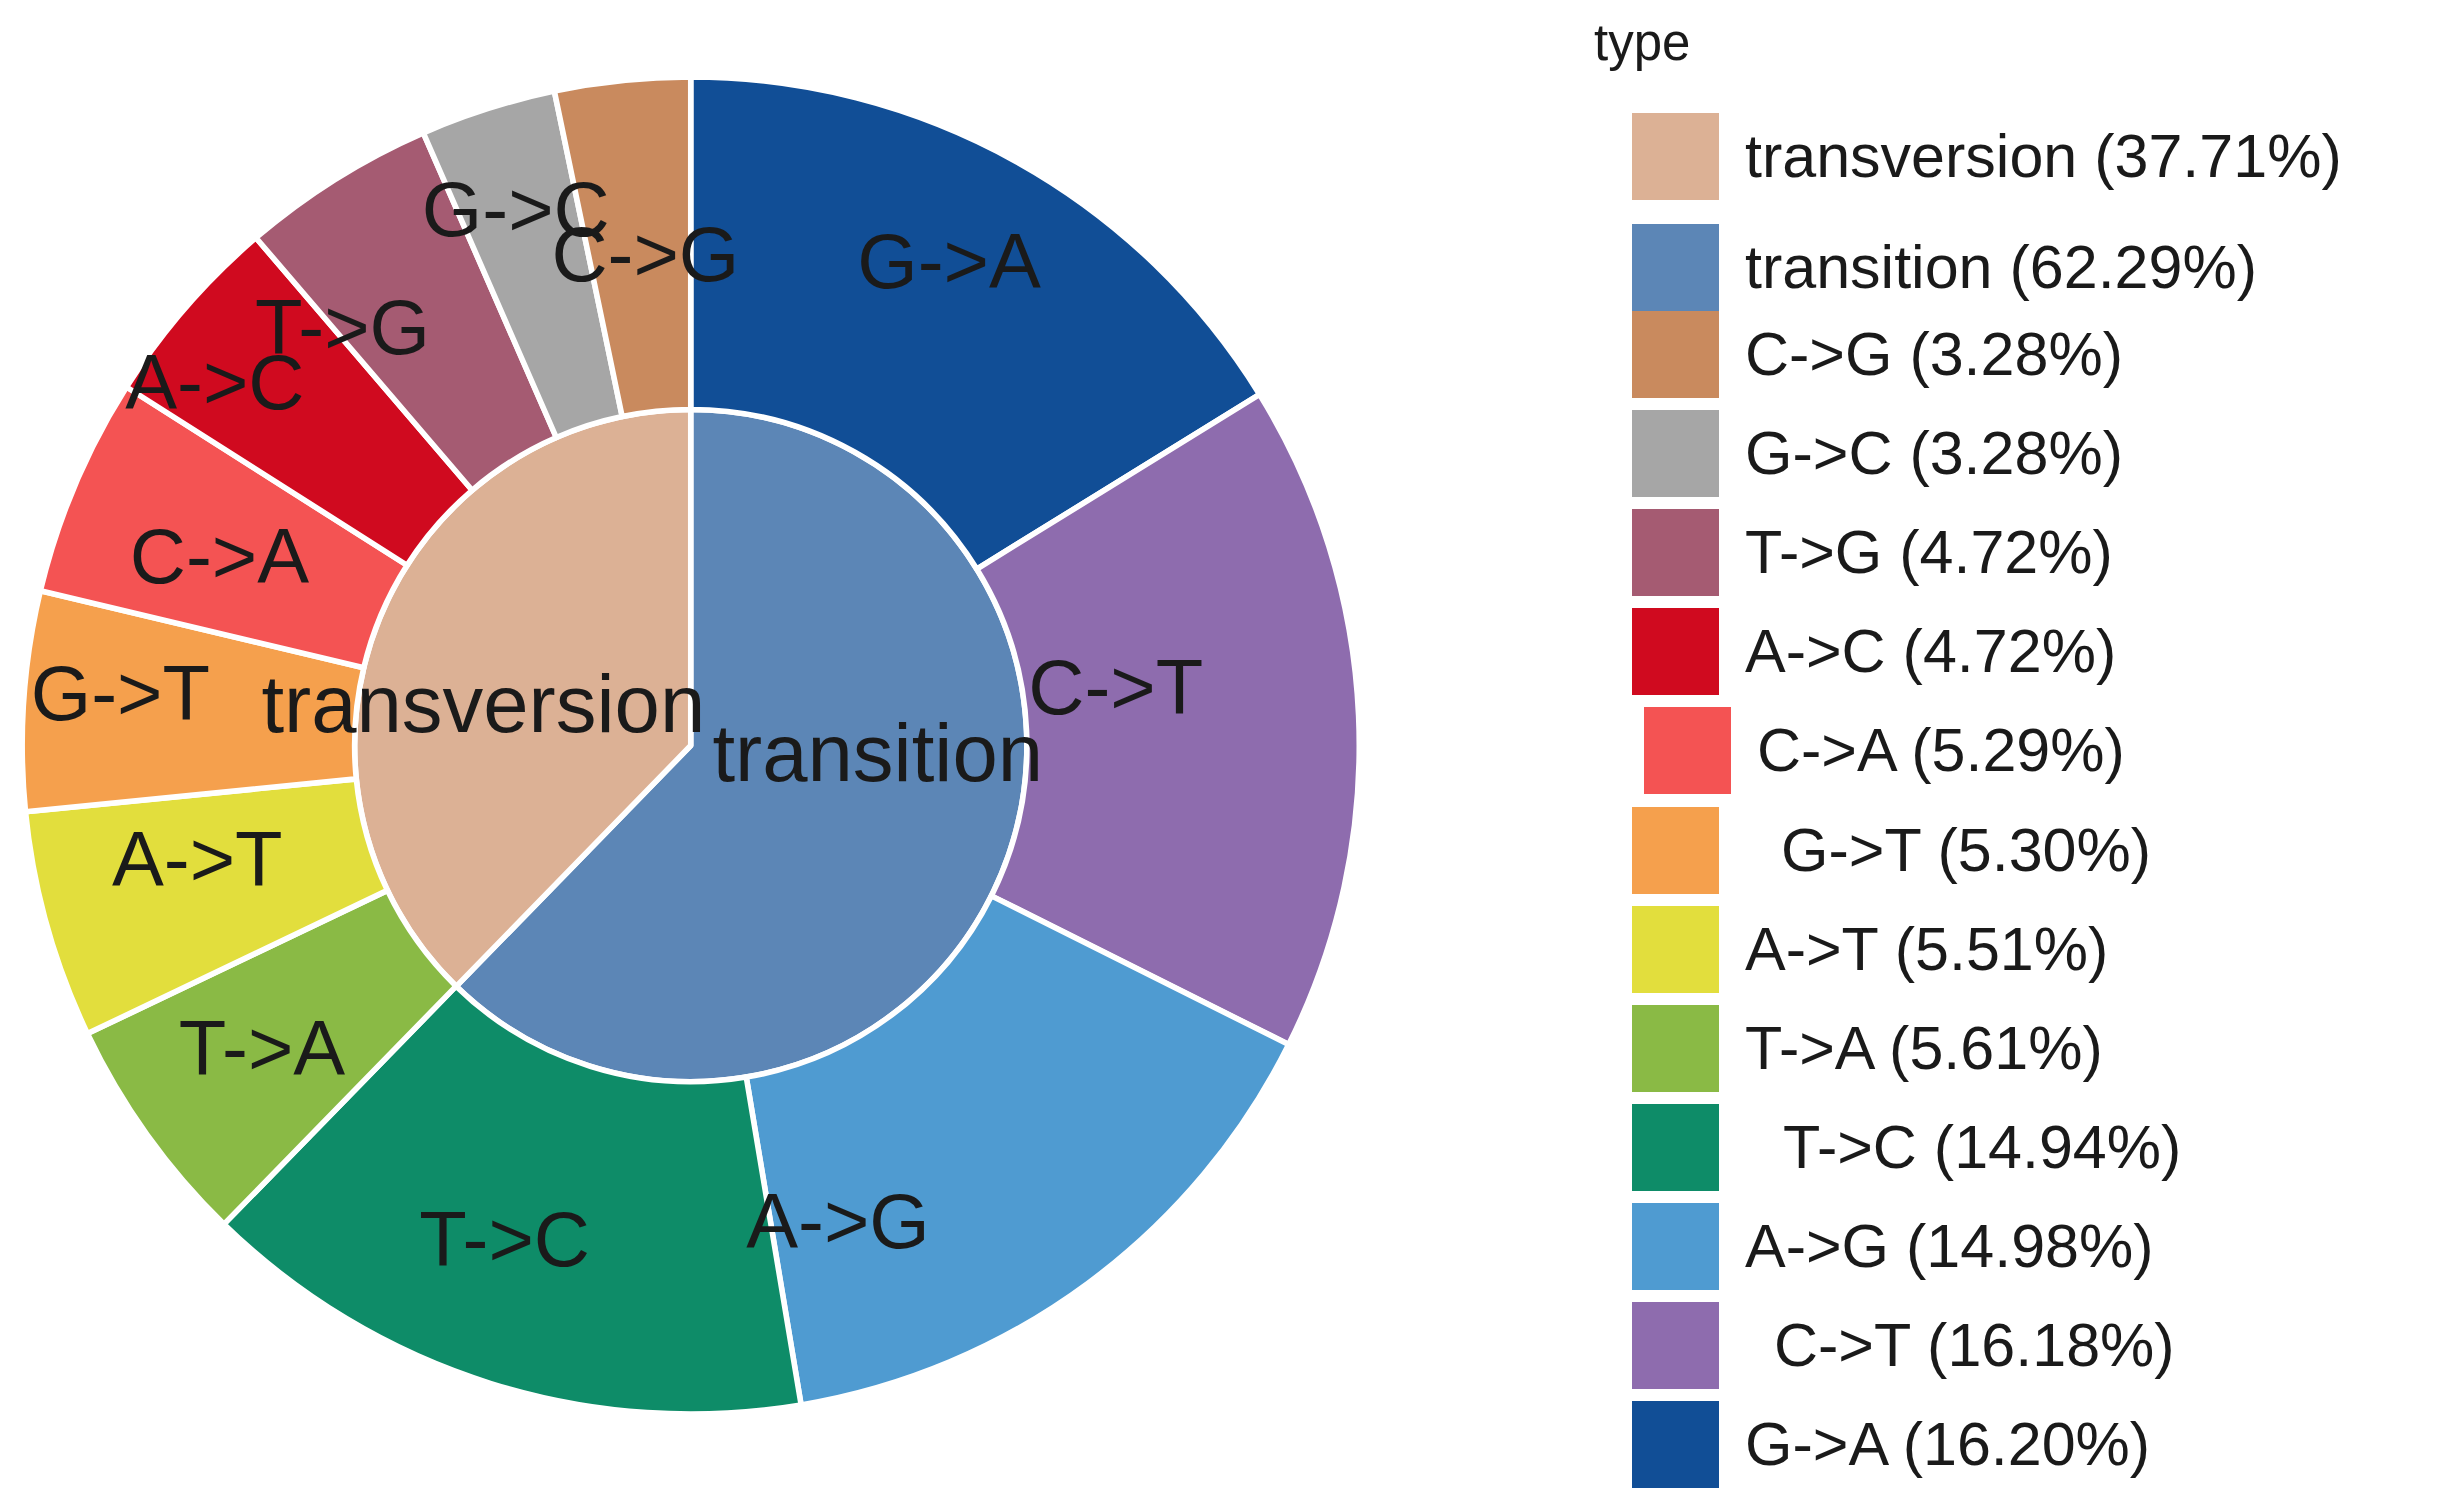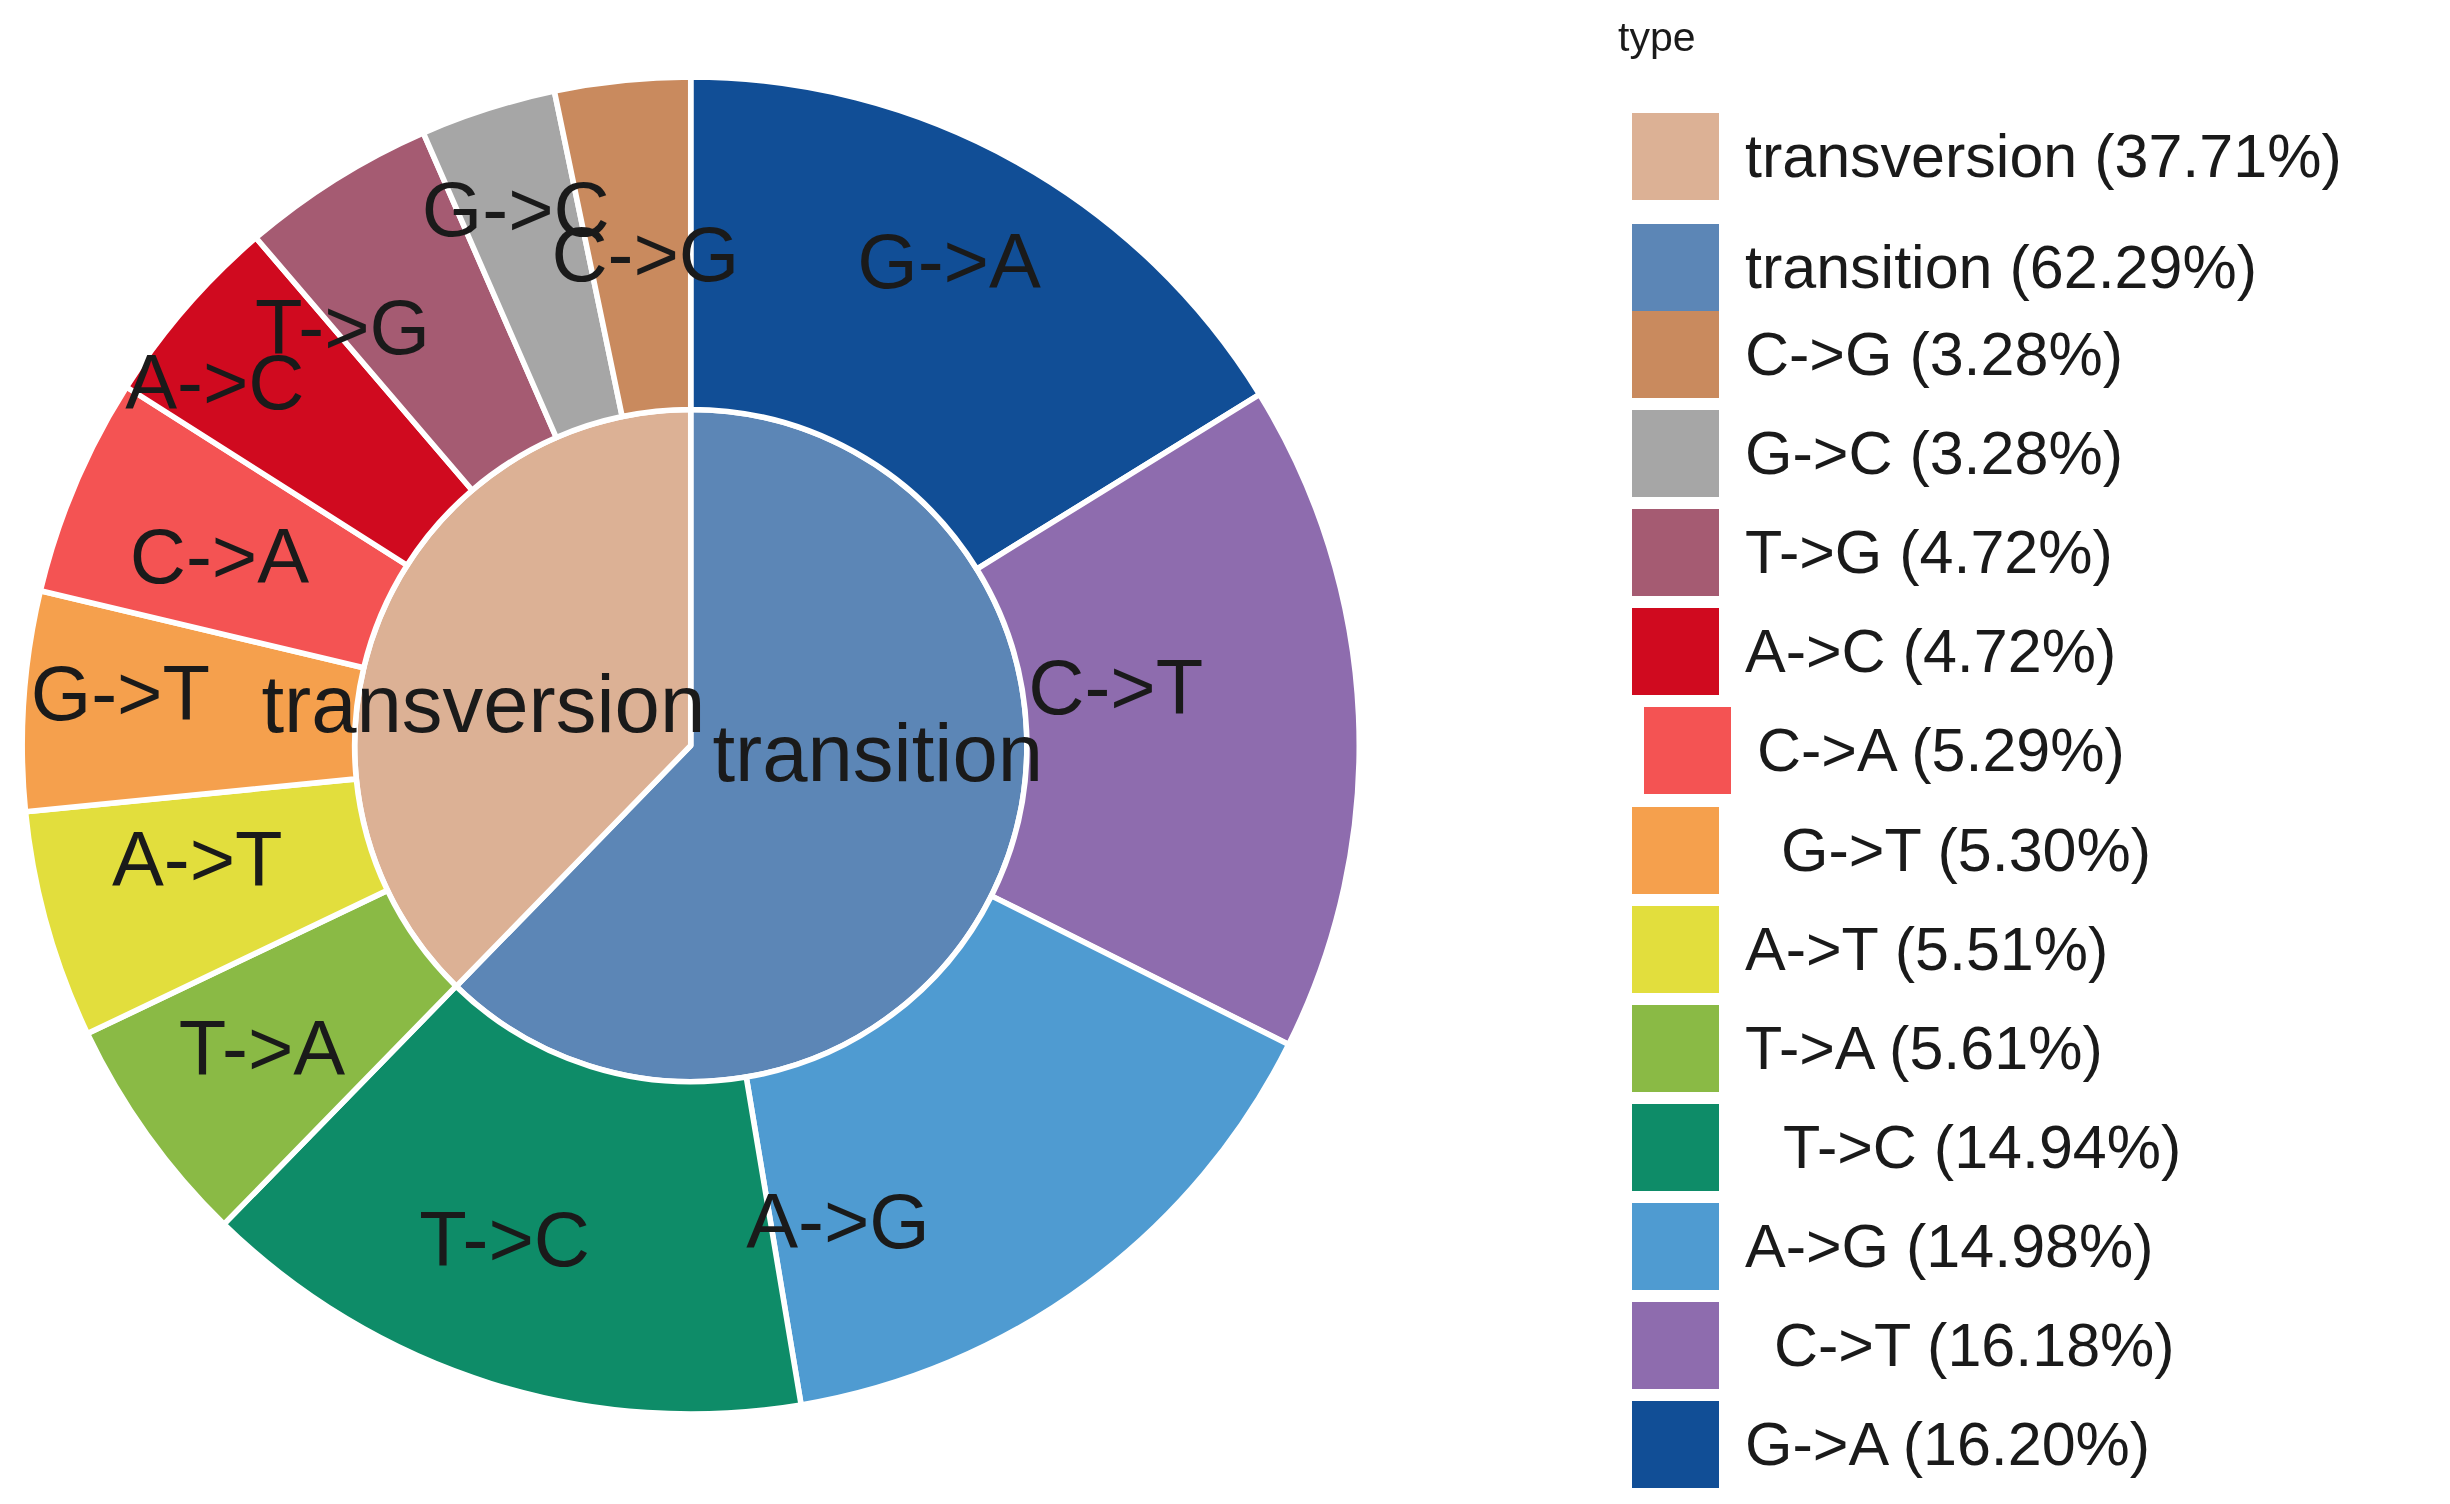--- a/index.html
+++ b/index.html
@@ -11,21 +11,21 @@
     overflow:hidden;
   }
   #chart-svg{position:absolute;left:0;top:0;}
   .slice-label{
     font-family:"Liberation Sans", sans-serif;
     fill:#1a1a1a;
   }
   #legend{position:absolute;left:0;top:0;width:100%;height:100%;}
   .legend-title{
     position:absolute;left:1594px;top:16.7px;
-    font-size:41px;color:#1a1a1a;line-height:1;margin-left:24px;
+    font-size:51px;color:#1a1a1a;line-height:1;
   }
   .legend-row{
     position:absolute;left:1632px;height:87px;
     display:flex;align-items:center;
   }
   .legend-swatch{
     width:87px;height:87px;flex:0 0 87px;
     margin-right:26px;
   }
   .legend-label{

